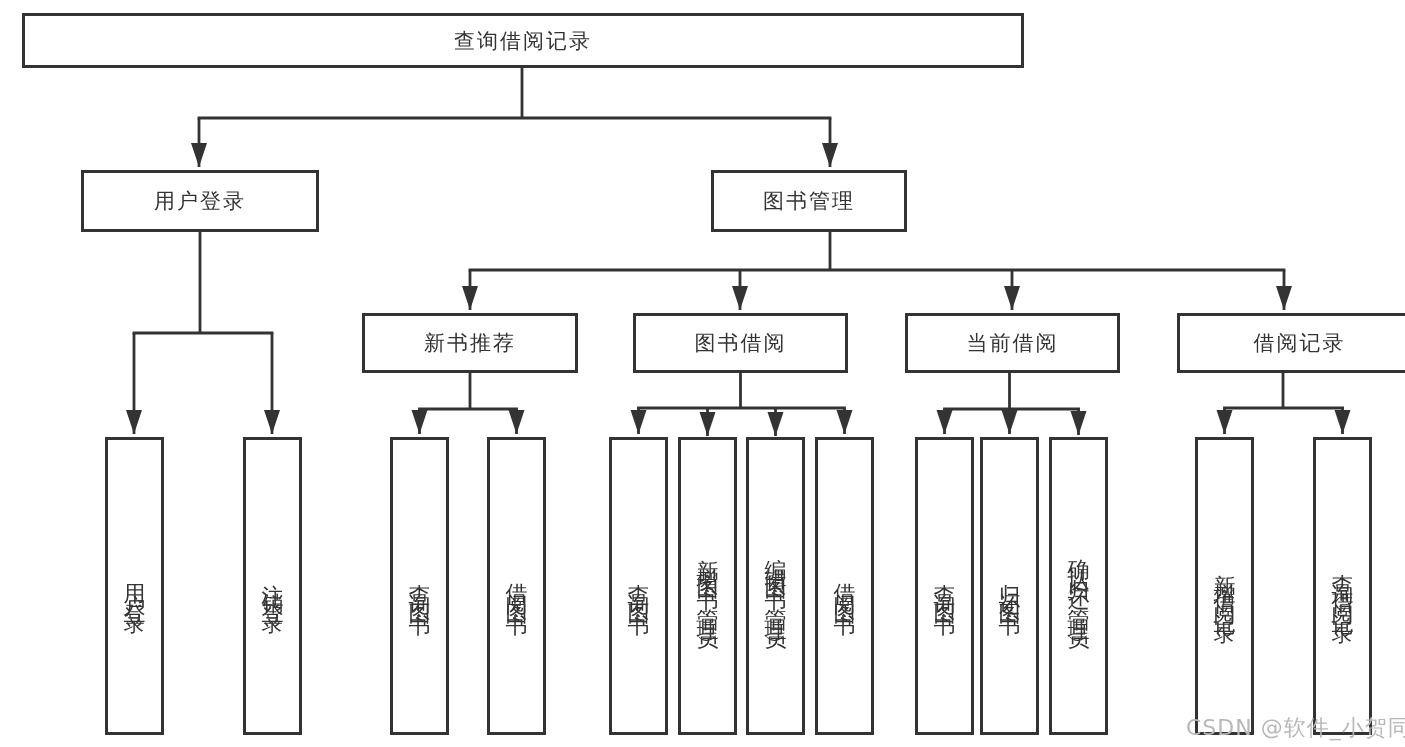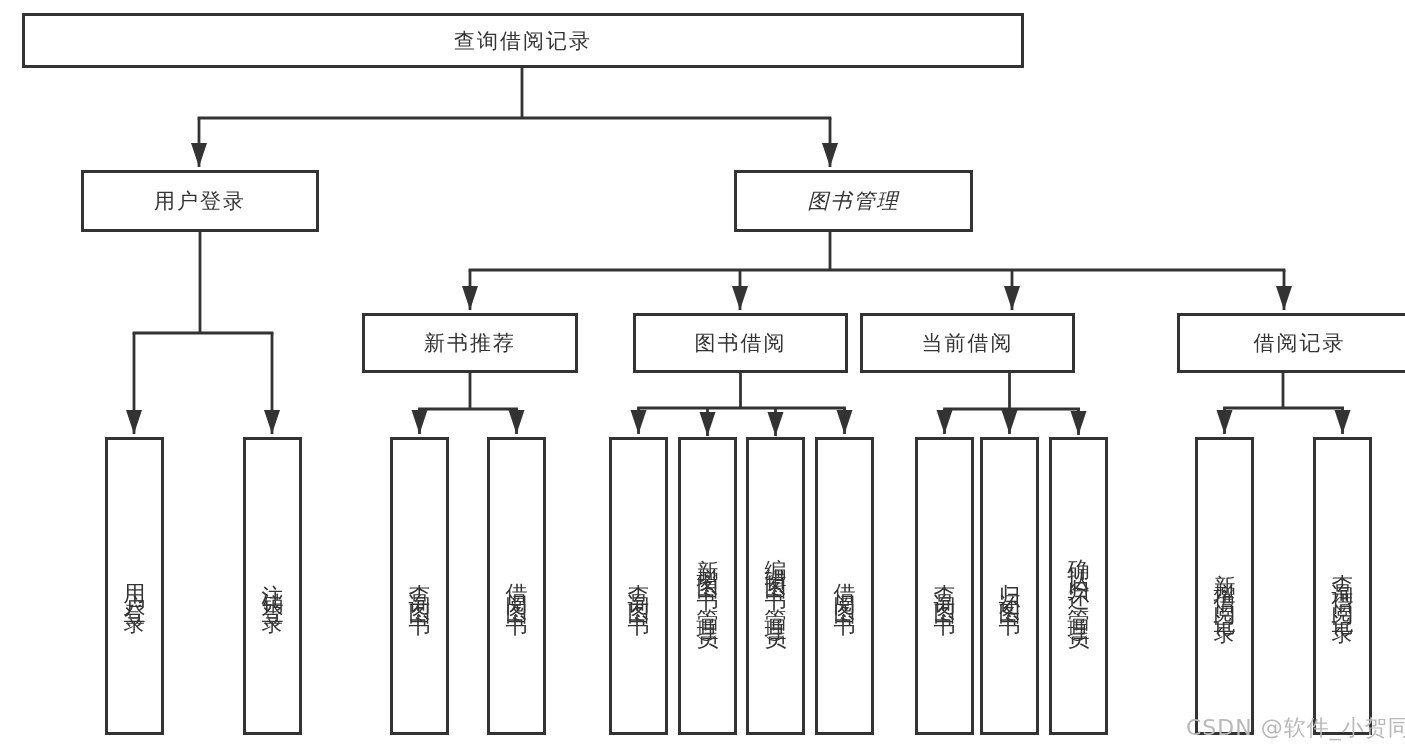--- a/index.html
+++ b/index.html
@@ -115,31 +115,31 @@
     </g>
   </svg>
 
   <div class="box" style="left:22px; top:13px; width:1002px; height:55px;">
     <span class="h-label">查询借阅记录</span>
   </div>
 
   <div class="box" style="left:81px; top:170px; width:238px; height:62px;">
     <span class="h-label">用户登录</span>
   </div>
-  <div class="box" style="left:734px; top:170px; width:239px; height:62px;font-style:italic;">
+  <div class="box" style="left:711px; top:170px; width:196px; height:62px;">
     <span class="h-label">图书管理</span>
   </div>
 
   <div class="box" style="left:633px; top:313px; width:215px; height:60px;">
     <span class="h-label">图书借阅</span>
   </div>
   <div class="box" style="left:362px; top:313px; width:216px; height:60px;">
     <span class="h-label">新书推荐</span>
   </div>
-  <div class="box" style="left:860px; top:313px; width:215px; height:60px;">
+  <div class="box" style="left:905px; top:313px; width:215px; height:60px;">
     <span class="h-label">当前借阅</span>
   </div>
   <div class="box" style="left:1177px; top:313px; width:245px; height:60px;">
     <span class="h-label">借阅记录</span>
   </div>
 
   <div class="box v-box" style="left:105px;">
     <span class="v-label">用户登录</span>
   </div>
   <div class="box v-box" style="left:243px;">

